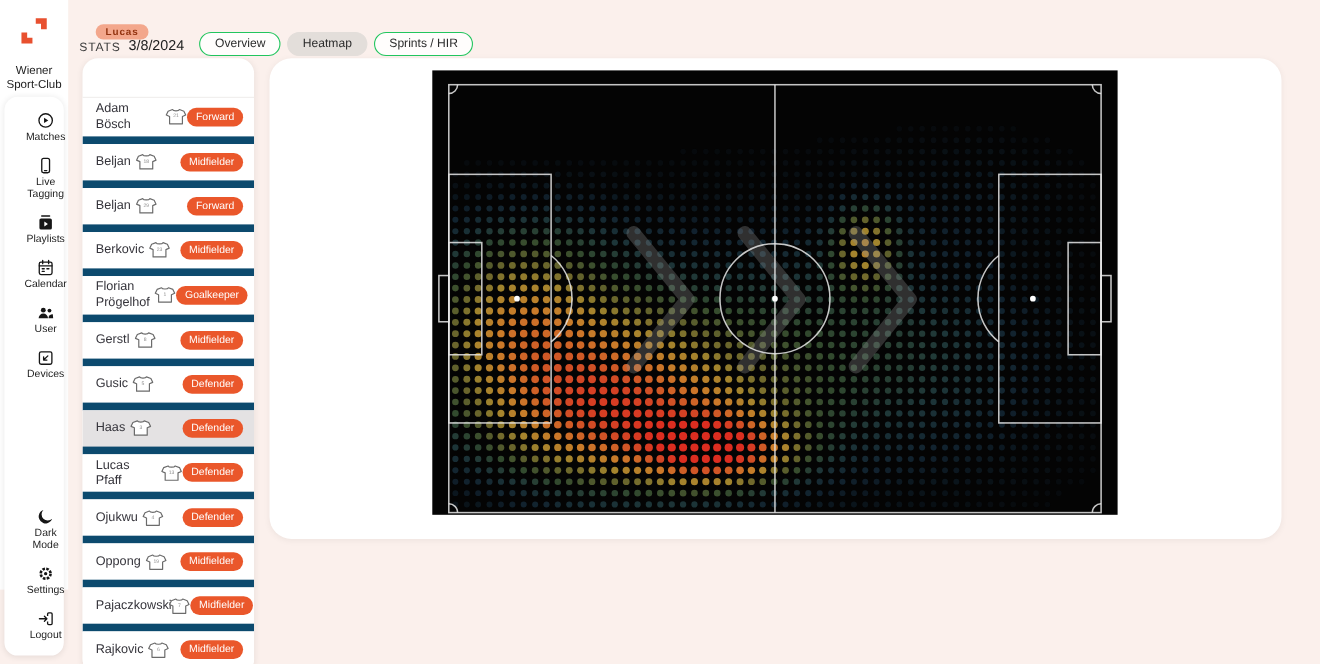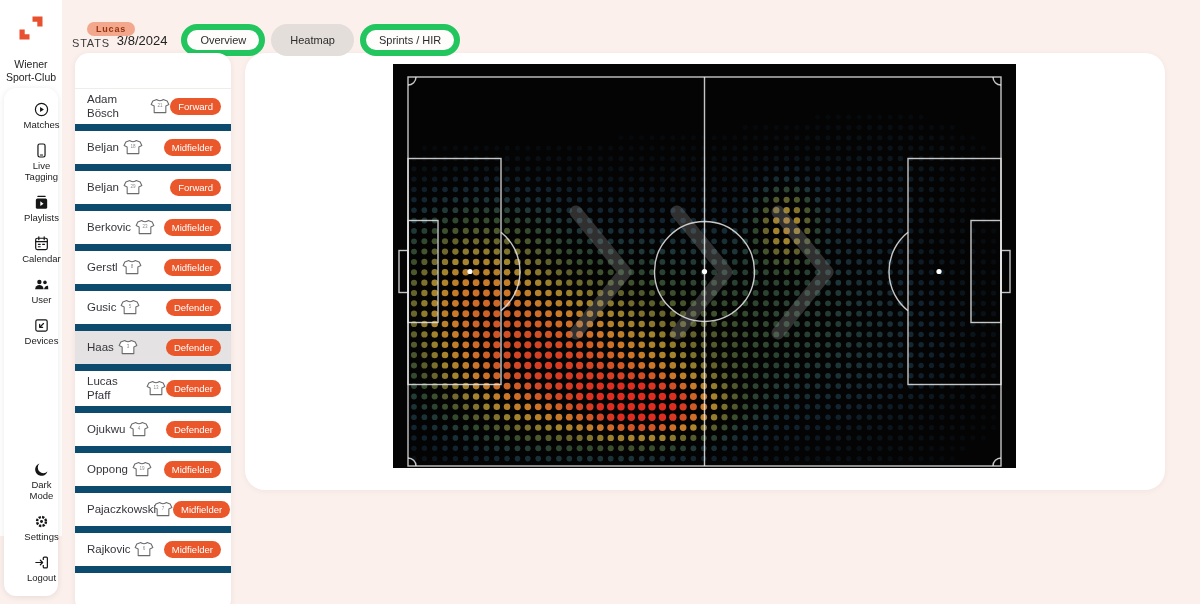--- a/index.html
+++ b/index.html
@@ -22,21 +22,21 @@
 
   
   .topbar { position:absolute; left:72px; top:26px; height:28px; display:flex; align-items:center; z-index:2; }
   .stats-wrap { position:relative; font-size:11px; letter-spacing:.8px; color:#3c3c3c; padding-top:6px; }
   .beta { position:absolute; top:-9px; left:15px; background:#F3A78C; color:#93330F;
           font-size:9px; font-weight:bold; padding:2px 9px; border-radius:9px; }
   .page-title { font-size:17px; font-weight:bold; color:#121212; margin-left:16px; white-space:nowrap; }
   .match-date { font-size:13px; color:#222; margin-left:7px; }
   .tabs { display:flex; gap:6px; margin-left:14px; }
   .tab { font-size:11px; color:#2c2c2c; padding:4px 13px; border-radius:999px;
-         border:6px solid #22c55e; background:#FFFDFC; cursor:pointer; white-space:nowrap; }
+         border:1px solid #22c55e; background:#FFFDFC; cursor:pointer; white-space:nowrap; }
   .tab.active { background:#E3DEDA; border-color:#E3DEDA; }
 
   
   .players-panel { position:absolute; left:75px; top:53px; width:156px; height:560px;
                    background:#fff; border-radius:14px; box-shadow:0 1px 6px rgba(0,0,0,.07);
                    overflow:hidden; z-index:2; }
   .players-head { height:36px; border-bottom:1px solid #EFEDEA; }
   .prow { display:flex; align-items:center; min-height:40px; padding:3px 10px 3px 12px;
           border-bottom:7px solid #0c4a6e; cursor:pointer; background:#fff; }
   .prow.selected { background:#E4E2E3; }
@@ -205,20 +205,30 @@
         </div>
         <div class="prow">
           <span class="pname">Berkovic</span>
           <span class="shirt">
             <svg viewBox="0 0 24 19" width="20" height="16">
               <path d="M8.2 1.8 C9 3.6 15 3.6 15.8 1.8 L20.6 3.6 L22.6 7.8 L19 9.4 L19 17.4 L5 17.4 L5 9.4 L1.4 7.8 L3.4 3.6 Z" fill="#fff" stroke="#6b6b6b" stroke-width="1.3" stroke-linejoin="round"></path>
               <text x="12" y="10.4" text-anchor="middle" font-size="5.5" fill="#8a8a8a" font-family="Liberation Sans, sans-serif">23</text>
             </svg>
           </span>
           <span class="pos-badge">Midfielder</span>
+        </div>
+        <div class="prow">
+          <span class="pname">Florian Prögelhof</span>
+          <span class="shirt">
+            <svg viewBox="0 0 24 19" width="20" height="16">
+              <path d="M8.2 1.8 C9 3.6 15 3.6 15.8 1.8 L20.6 3.6 L22.6 7.8 L19 9.4 L19 17.4 L5 17.4 L5 9.4 L1.4 7.8 L3.4 3.6 Z" fill="#fff" stroke="#6b6b6b" stroke-width="1.3" stroke-linejoin="round"></path>
+              <text x="12" y="10.4" text-anchor="middle" font-size="5.5" fill="#8a8a8a" font-family="Liberation Sans, sans-serif">1</text>
+            </svg>
+          </span>
+          <span class="pos-badge">Goalkeeper</span>
         </div>
         <div class="prow">
           <span class="pname">Gerstl</span>
           <span class="shirt">
             <svg viewBox="0 0 24 19" width="20" height="16">
               <path d="M8.2 1.8 C9 3.6 15 3.6 15.8 1.8 L20.6 3.6 L22.6 7.8 L19 9.4 L19 17.4 L5 17.4 L5 9.4 L1.4 7.8 L3.4 3.6 Z" fill="#fff" stroke="#6b6b6b" stroke-width="1.3" stroke-linejoin="round"></path>
               <text x="12" y="10.4" text-anchor="middle" font-size="5.5" fill="#8a8a8a" font-family="Liberation Sans, sans-serif">8</text>
             </svg>
           </span>
           <span class="pos-badge">Midfielder</span>

